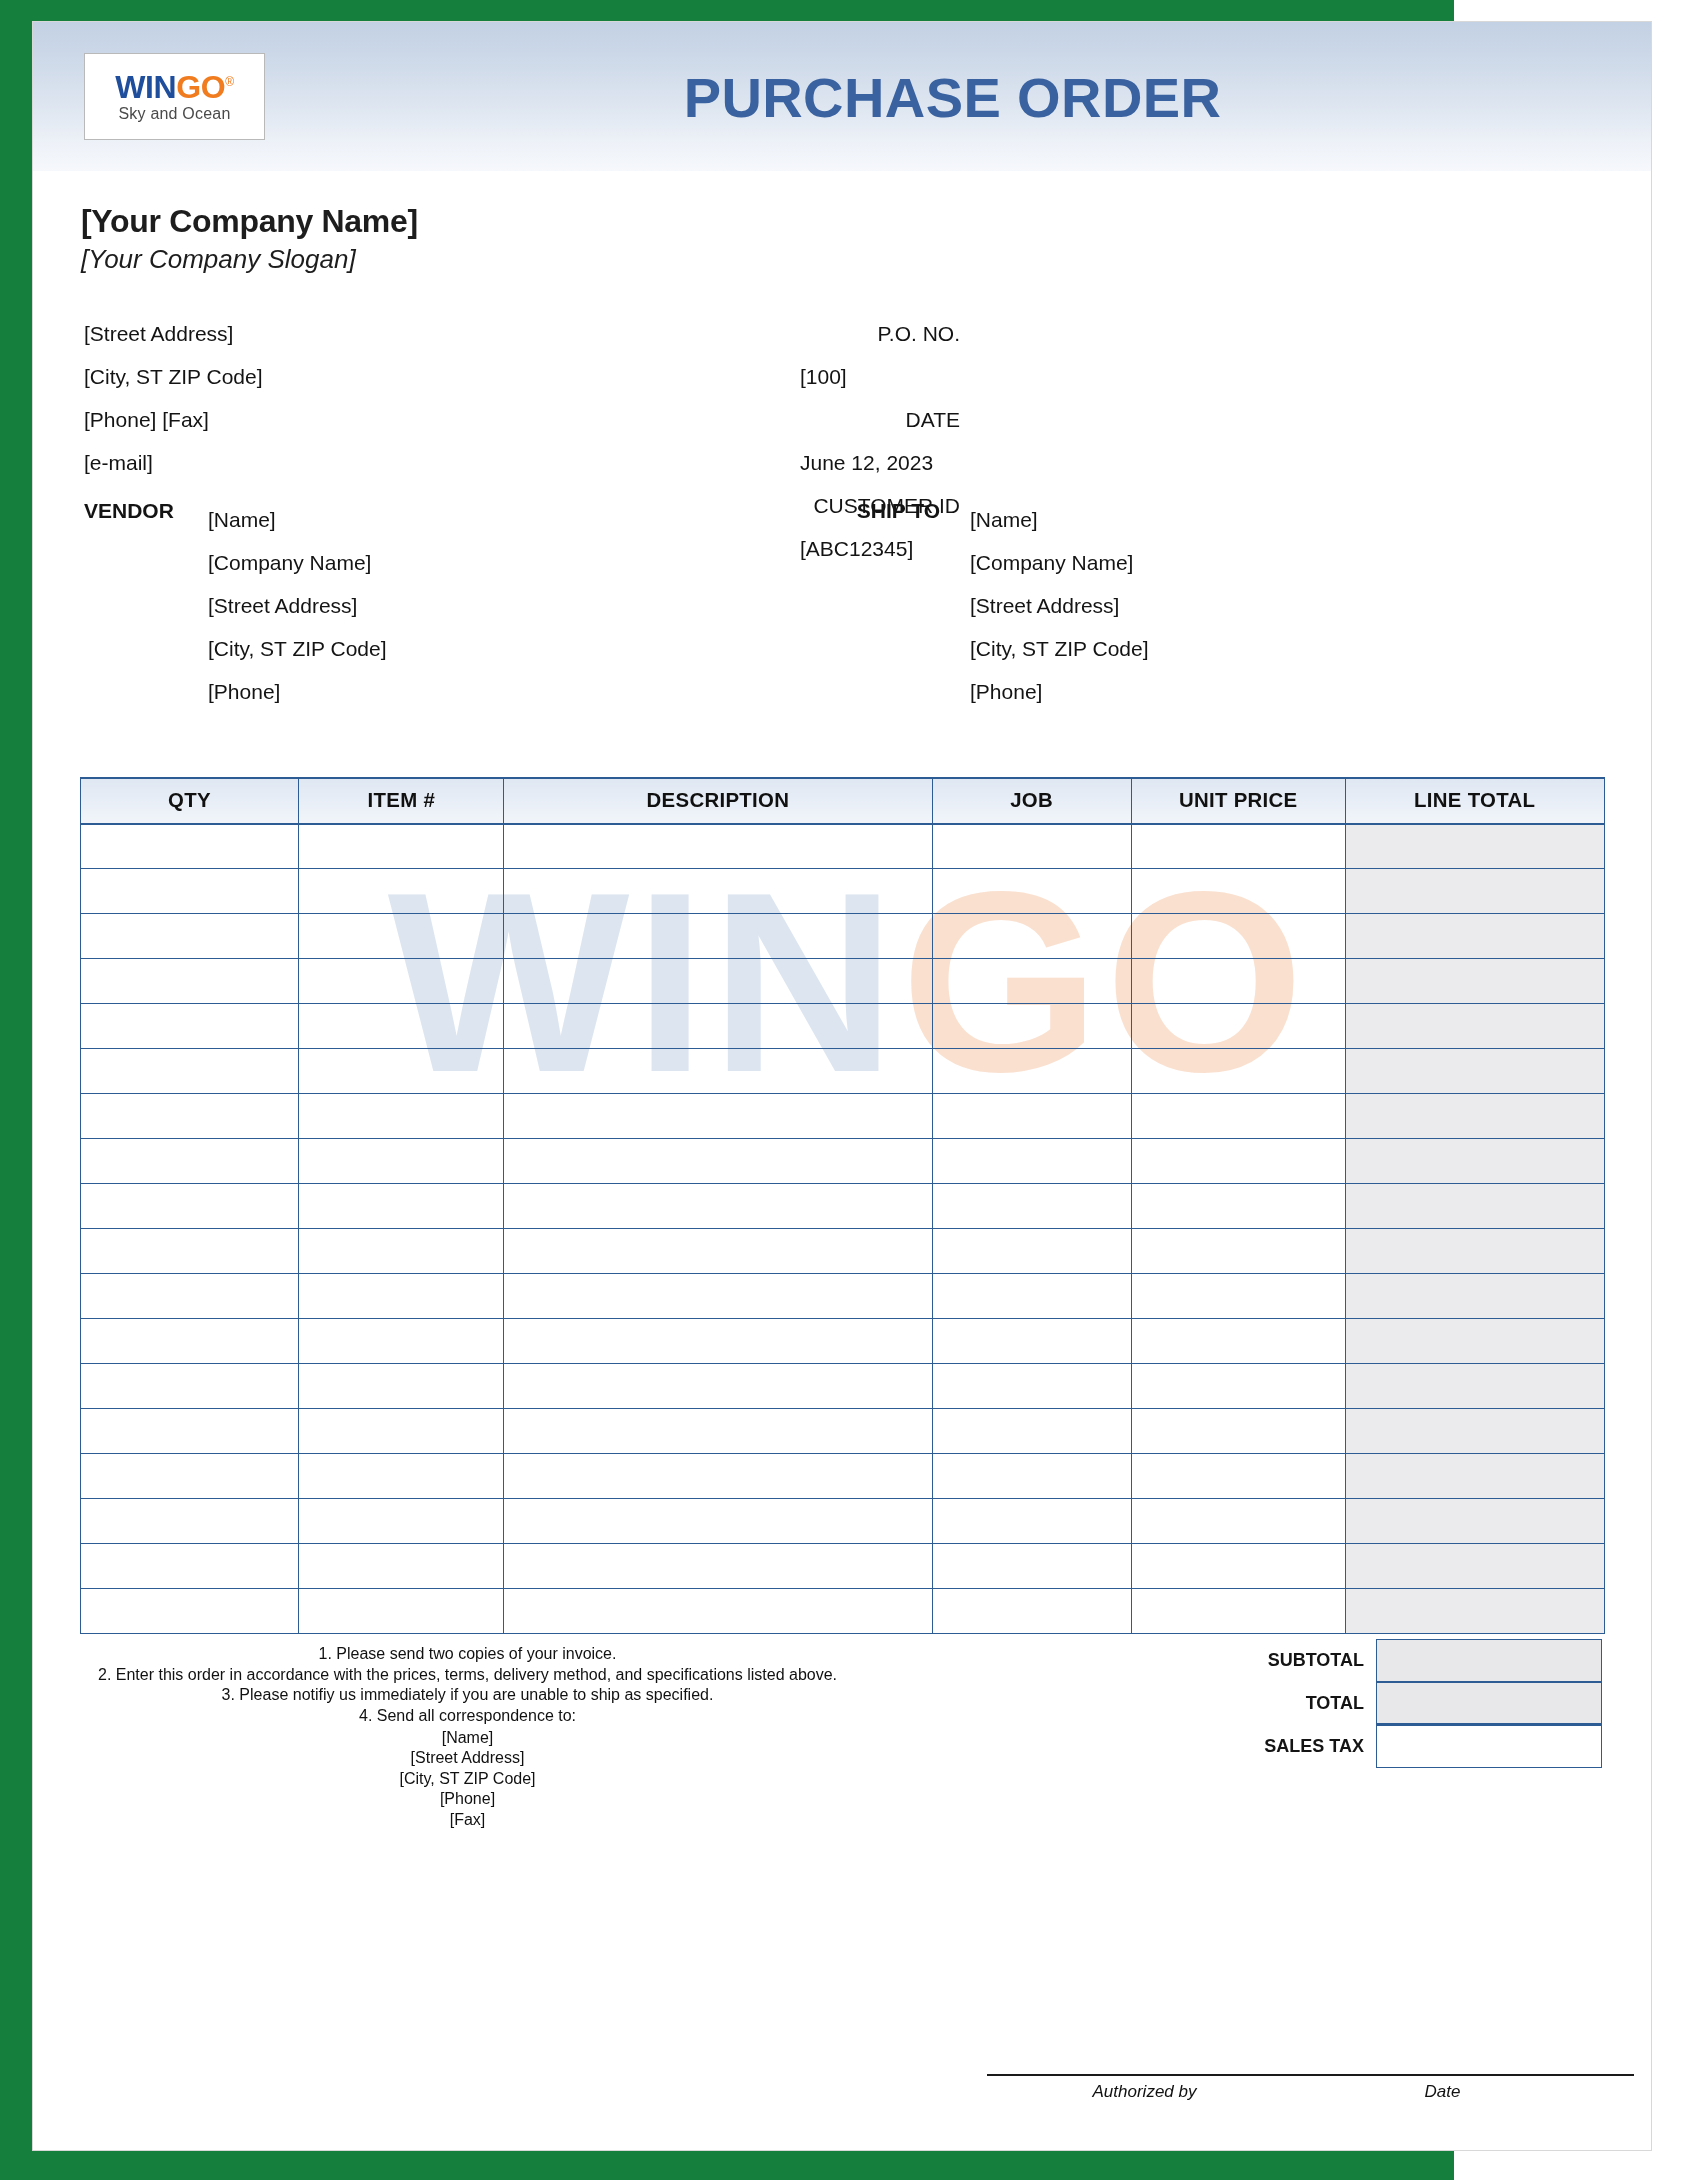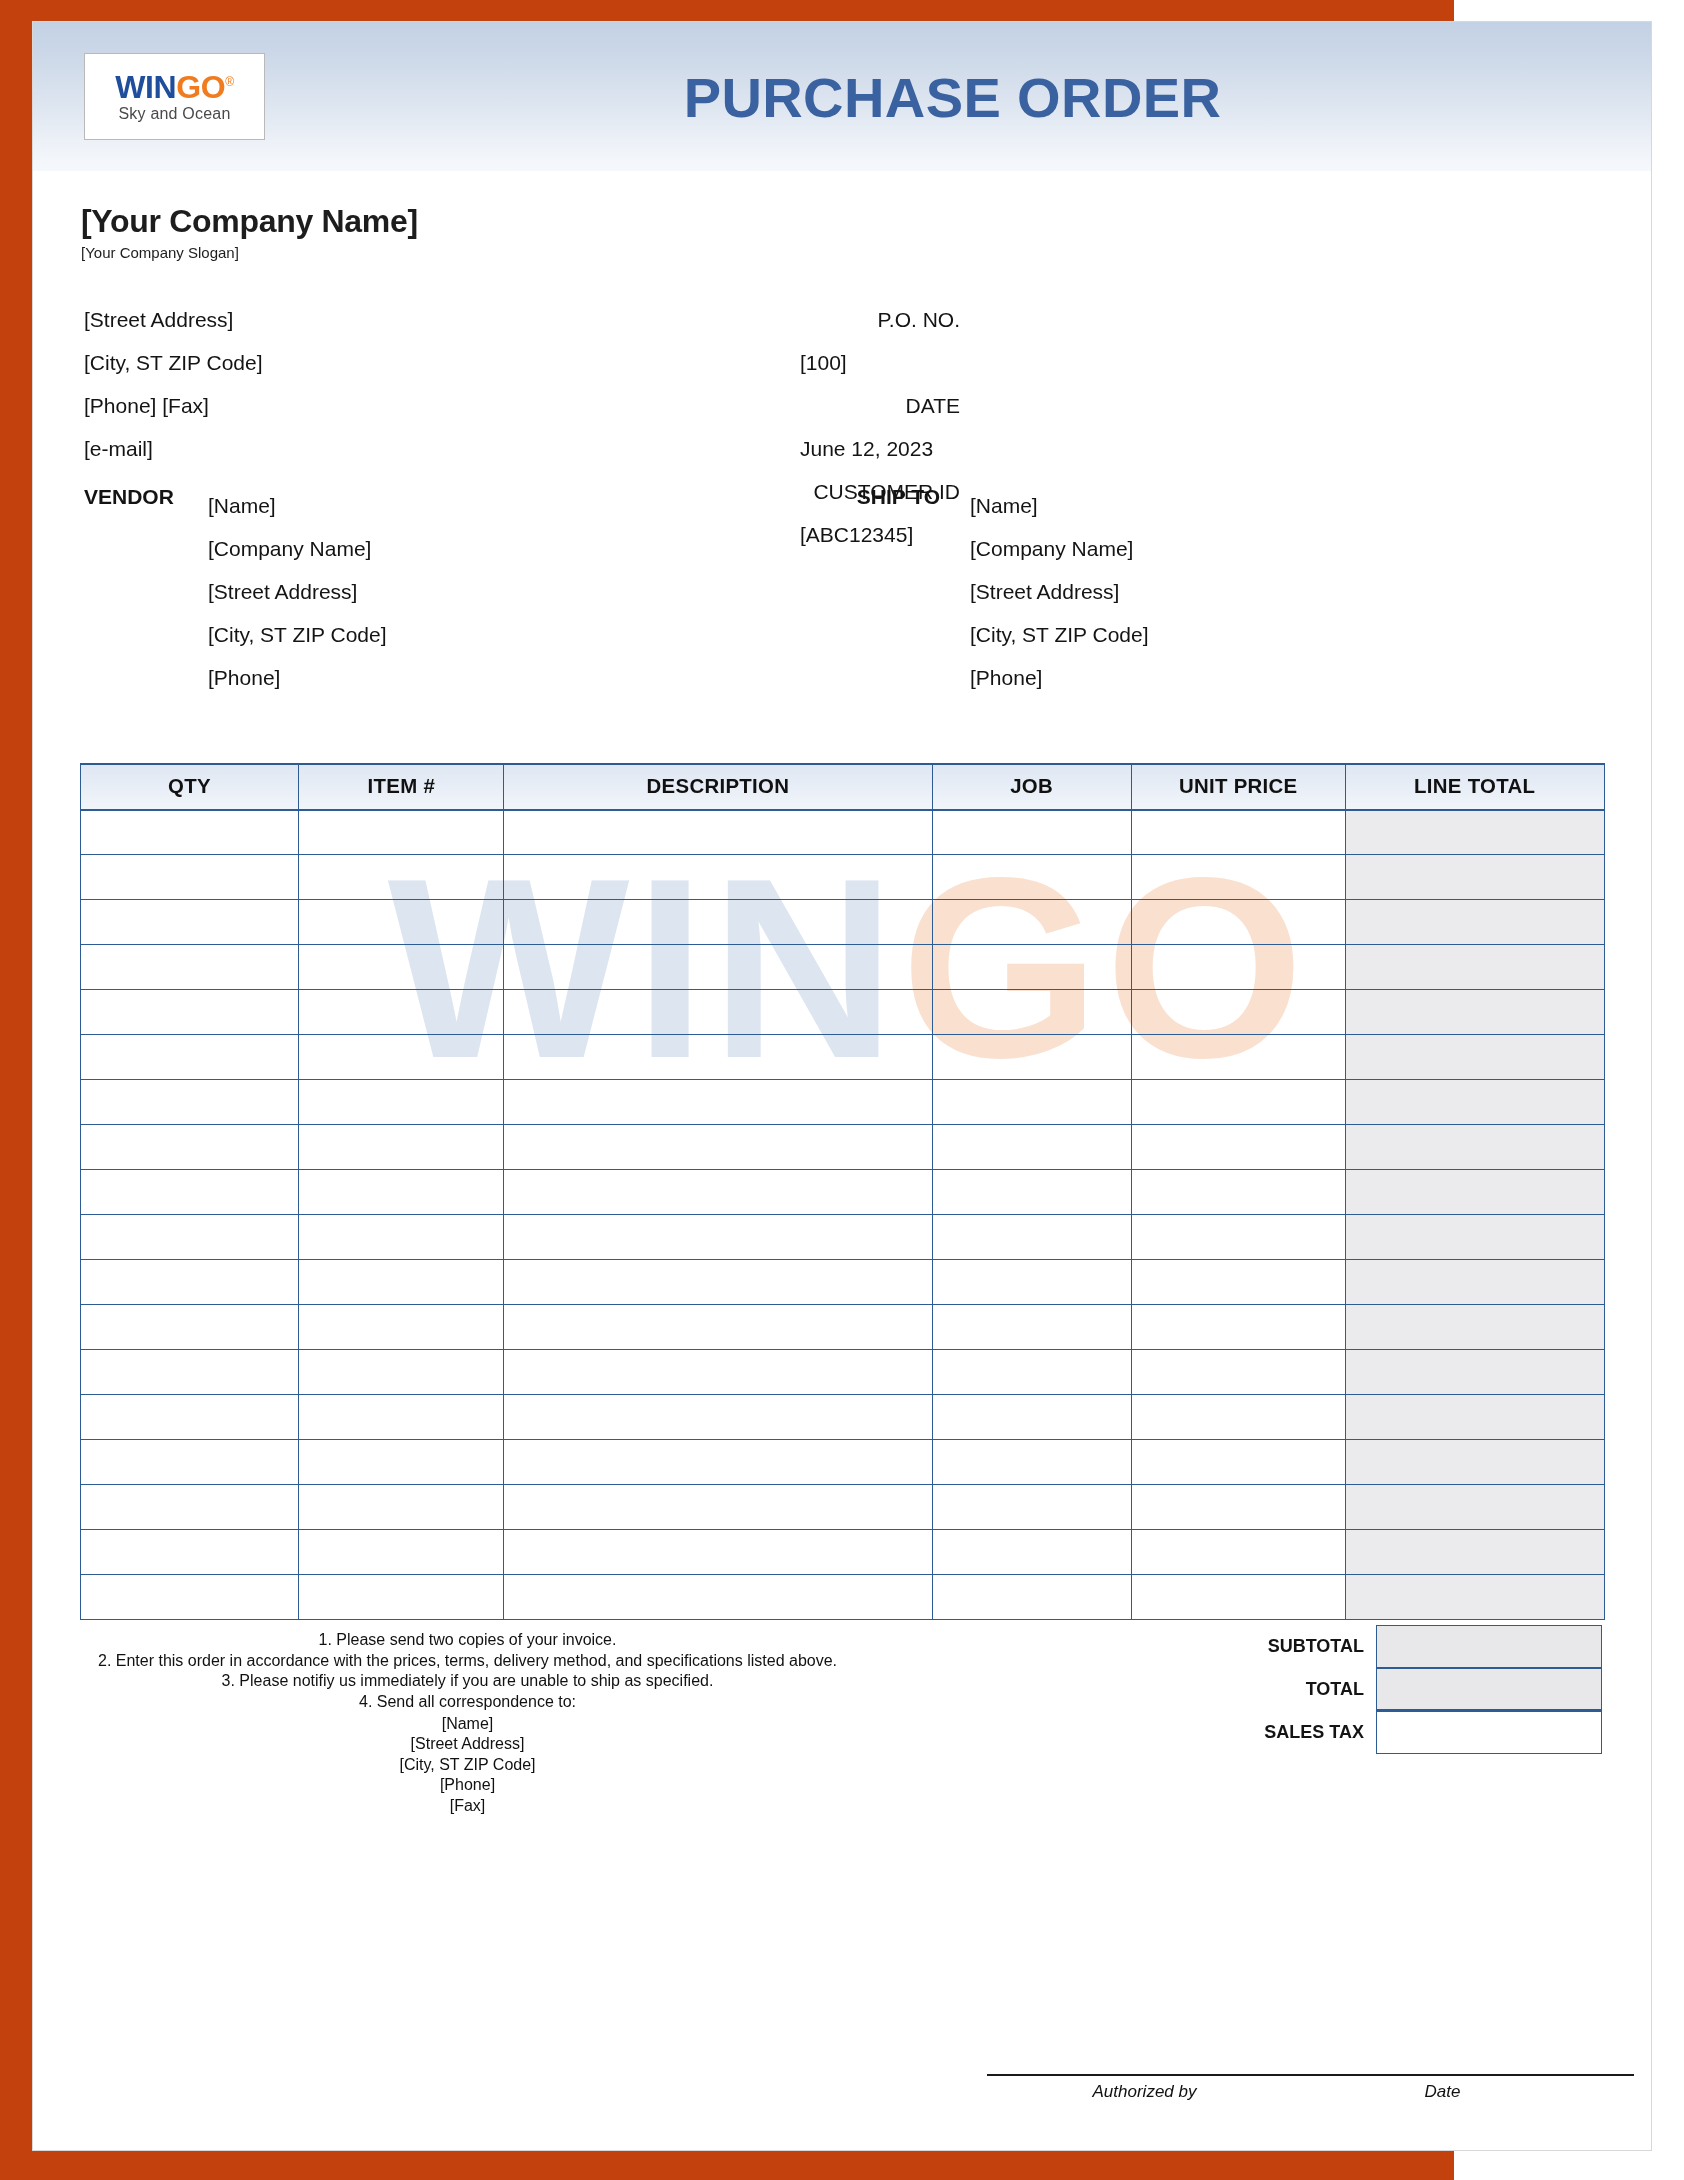--- a/index.html
+++ b/index.html
@@ -11,21 +11,21 @@
     font-family: "Liberation Sans", "DejaVu Sans", sans-serif;
     color: #141414;
     overflow: hidden;
   }
 
   
   .page {
     position: relative;
     width: 1454px;
     height: 2181px;
-    background: #c2410c;
+    background: #15803d;
     padding: 0;
   }
   .sheet {
     position: absolute;
     left: 32px;
     top: 21px;
     width: 1620px;
     height: 2130px;
     background: #ffffff;
     border: 0.9px solid #d8d8d8;
@@ -88,21 +88,22 @@
   .company {
     padding: 32px 0 0 48px;
   }
   .company-name {
     font-size: 32px;
     font-weight: bold;
     color: #1d1d1d;
     letter-spacing: -0.3px;
   }
   .company-slogan {
-    font-size: 15px;
+    font-size: 26px;
+    font-style: italic;
     color: #1d1d1d;
     margin-top: 4.3px;
   }
 
   
   .meta {
     position: relative;
     margin-top: 37px;
     height: 170px;
   }

